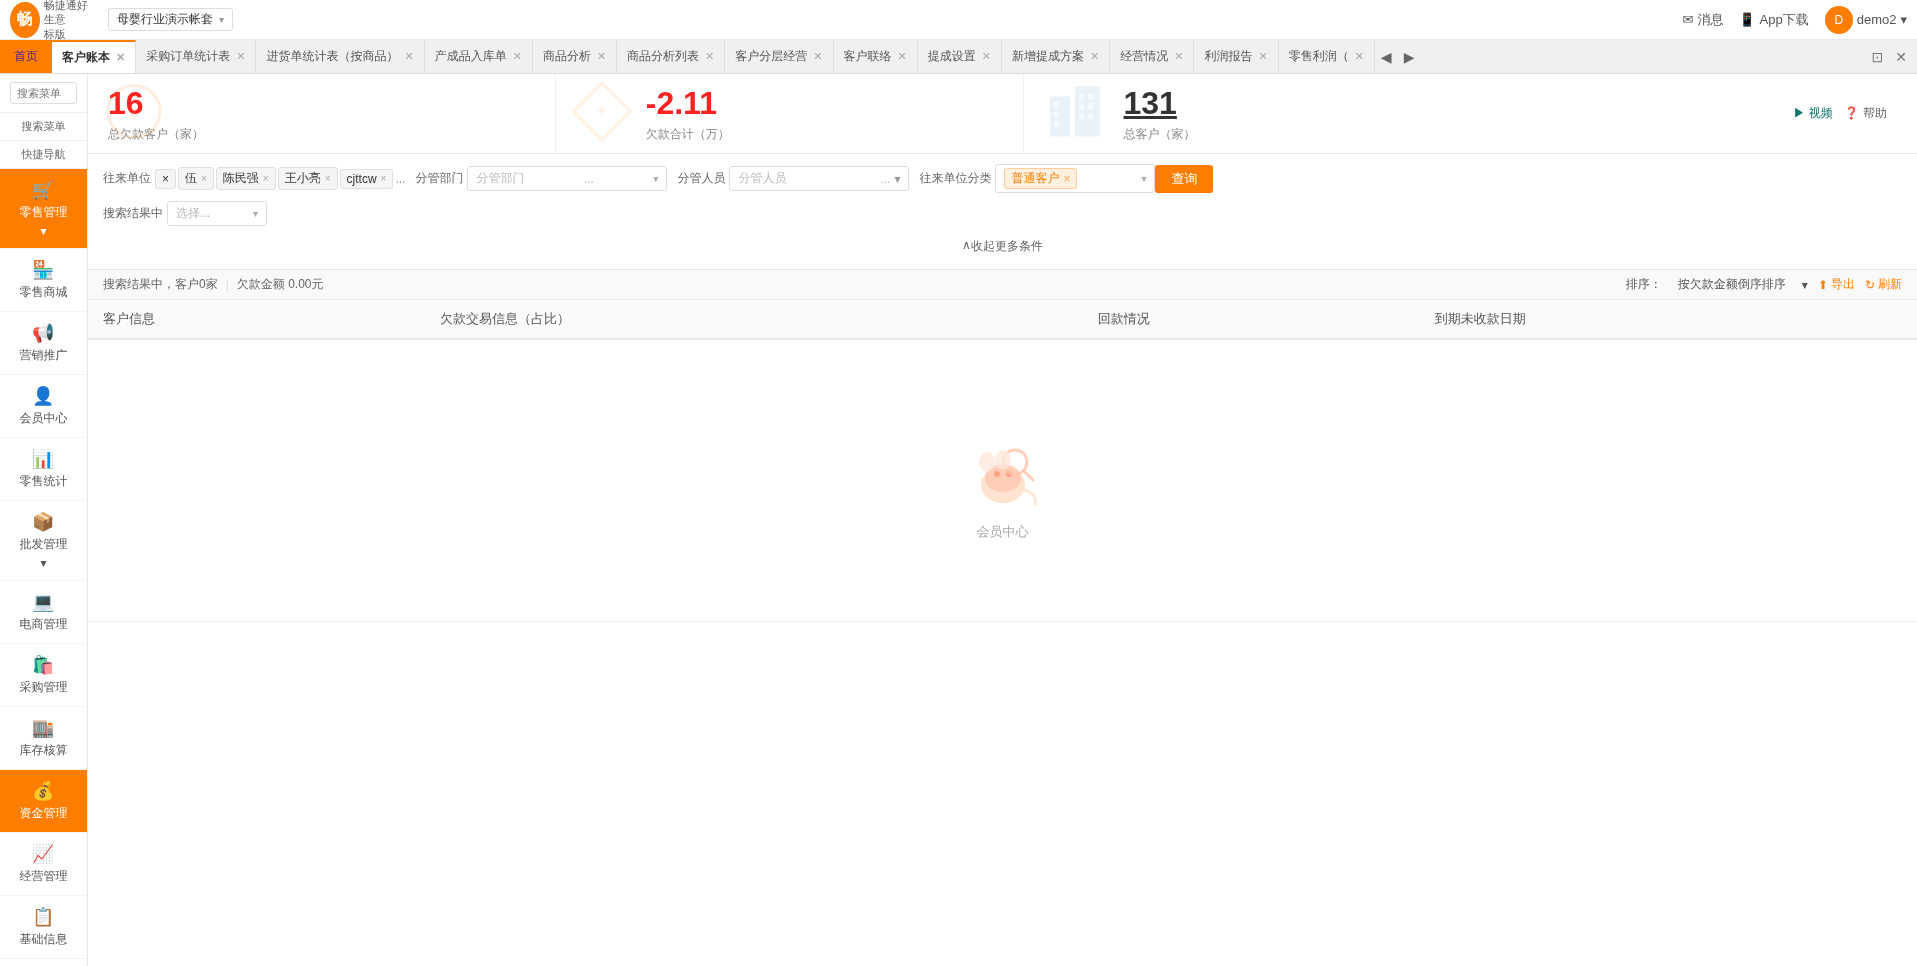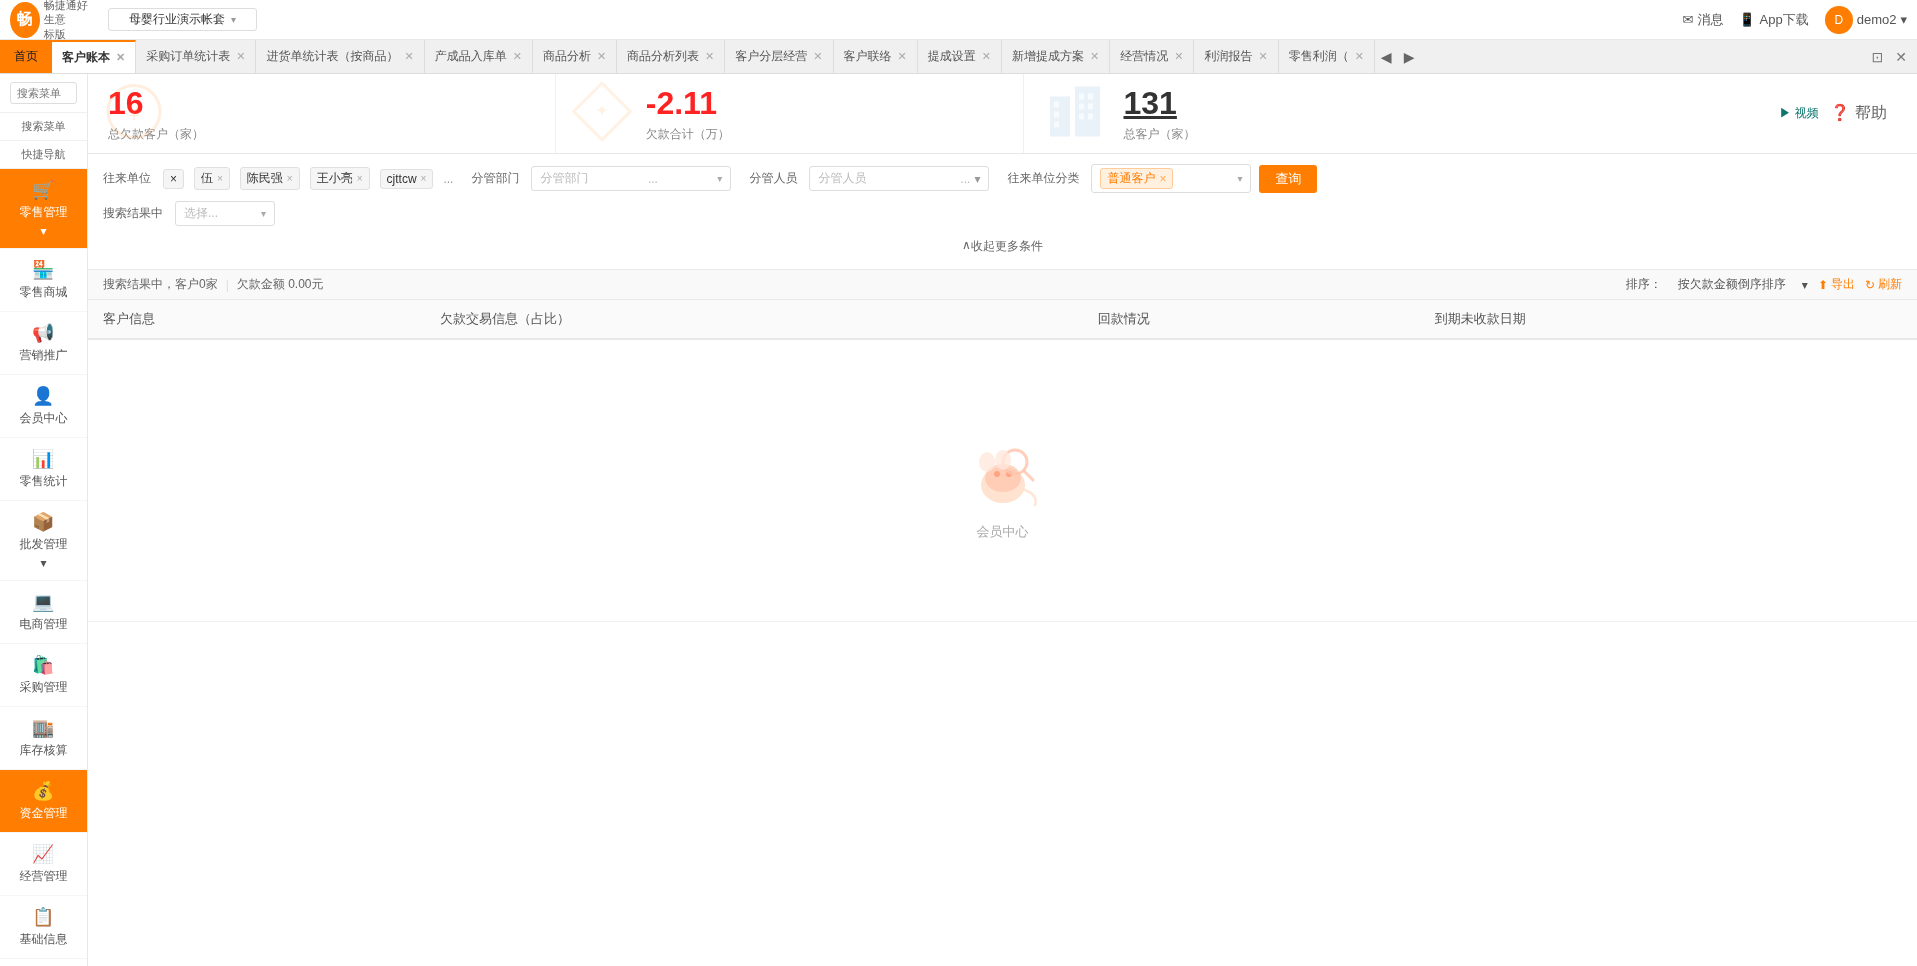--- a/index.html
+++ b/index.html
@@ -3,31 +3,31 @@
   <meta charset="utf-8">
   <style>
     * { box-sizing: border-box; margin: 0; padding: 0; }
     body { font-family: 'Microsoft YaHei', Arial, sans-serif; font-size: 13px; background: #f5f5f5; color: #333; display: flex; flex-direction: column; height: 100vh; overflow: hidden; }
 
     
     .top-bar { display: flex; align-items: center; background: #fff; border-bottom: 1px solid #e8e8e8; padding: 0 10px; height: 40px; min-height: 40px; }
     .logo-area { display: flex; align-items: center; width: 88px; min-width: 88px; }
     .logo-icon { width: 36px; height: 36px; background: #ff7d00; border-radius: 50%; display: flex; align-items: center; justify-content: center; color: #fff; font-size: 16px; font-weight: bold; margin-right: 4px; }
     .logo-text { font-size: 11px; color: #666; line-height: 1.3; }
-    .dropdown-selector { display: flex; align-items: center; border: 1px solid #ddd; border-radius: 3px; padding: 2px 20px; margin-left: 10px; cursor: pointer; font-size: 12px; color: #333; background: #fff; }
+    .dropdown-selector { display: flex; align-items: center; border: 1px solid #ddd; border-radius: 3px; padding: 2px 8px; margin-left: 10px; cursor: pointer; font-size: 12px; color: #333; background: #fff; }
     .dropdown-selector .arrow { margin-left: 6px; color: #999; font-size: 10px; }
     .top-right { margin-left: auto; display: flex; align-items: center; gap: 16px; font-size: 13px; color: #555; }
     .top-right-item { display: flex; align-items: center; gap: 4px; cursor: pointer; }
     .avatar { width: 28px; height: 28px; background: #ff7d00; border-radius: 50%; display: flex; align-items: center; justify-content: center; color: #fff; font-size: 12px; }
 
     
     .tab-bar { display: flex; align-items: center; background: #f0f0f0; border-bottom: 1px solid #ddd; min-height: 34px; height: 34px; overflow: hidden; }
     .tab { display: flex; align-items: center; padding: 0 10px; height: 34px; font-size: 12px; cursor: pointer; white-space: nowrap; border-right: 1px solid #ddd; color: #555; background: #f0f0f0; }
     .tab.active { background: #fff; color: #333; font-weight: bold; border-top: 2px solid #ff7d00; }
-    .tab.home { background: #ff7d00; color: #0f172a; border: none; padding: 0 14px; justify-content: flex-end; }
+    .tab.home { background: #ff7d00; color: #4c1d95; border: none; padding: 0 14px; justify-content: flex-end; }
     .tab .close-icon { margin-left: 6px; color: #aaa; font-size: 11px; }
     .tab-nav-btn { padding: 0 6px; cursor: pointer; color: #666; font-size: 14px; height: 34px; display: flex; align-items: center; background: #f0f0f0; border: none; }
     .tab-controls { display: flex; align-items: center; margin-left: auto; padding-right: 6px; gap: 4px; }
     .tab-ctrl-btn { cursor: pointer; color: #777; font-size: 14px; padding: 2px 4px; }
 
     
     .main-layout { display: flex; flex: 1; overflow: hidden; }
 
     
     .sidebar { width: 88px; min-width: 88px; background: #fff; border-right: 1px solid #e8e8e8; display: flex; flex-direction: column; overflow-y: auto; }
@@ -46,21 +46,21 @@
     .stat-card { flex: 1; display: flex; align-items: center; padding: 10px 20px; border-right: 1px solid #f0f0f0; position: relative; }
     .stat-card:last-child { border-right: none; }
     .stat-value { font-size: 32px; font-weight: bold; color: #ff2222; line-height: 1.2; }
     .stat-value.negative { color: #ff2222; }
     .stat-value.black { color: #333; font-weight: bold; text-decoration: underline; }
     .stat-label { font-size: 12px; color: #888; margin-top: 3px; }
     .stat-text-area { display: flex; flex-direction: column; }
 
     
     .filter-area { background: #fff; padding: 10px 15px; border-bottom: 1px solid #e8e8e8; }
-    .filter-row { display: flex; align-items: center; margin-bottom: 8px; flex-wrap: wrap; gap: 8px; }
+    .filter-row { display: flex; align-items: center; margin-bottom: 8px; flex-wrap: wrap; }
     .filter-label { font-size: 12px; color: #666; white-space: nowrap; margin-right: 4px; }
     .filter-tag { display: inline-flex; align-items: center; background: #f5f5f5; border: 1px solid #e0e0e0; border-radius: 3px; padding: 2px 6px; font-size: 12px; color: #333; margin-right: 2px; gap: 4px; }
     .filter-tag .tag-close { cursor: pointer; color: #aaa; font-size: 10px; }
     .filter-more { color: #999; cursor: pointer; font-size: 12px; }
     .filter-select { display: flex; align-items: center; border: 1px solid #ddd; border-radius: 3px; padding: 3px 8px; font-size: 12px; color: #999; cursor: pointer; min-width: 120px; background: #fff; }
     .filter-select .arrow { margin-left: auto; color: #aaa; font-size: 10px; }
     .filter-select-wide { min-width: 200px; }
     .filter-person-select { min-width: 180px; display: flex; align-items: center; border: 1px solid #ddd; border-radius: 3px; padding: 3px 8px; font-size: 12px; color: #999; cursor: pointer; background: #fff; }
     .selected-tag { display: inline-flex; align-items: center; background: #fff0e0; border: 1px solid #ffcc99; border-radius: 3px; padding: 1px 6px; font-size: 12px; color: #ff7d00; gap: 4px; }
     .selected-tag .tag-close { cursor: pointer; color: #ffaa55; }
@@ -294,21 +294,21 @@
         </div>
         <div class="stat-text-area" style="margin-left: 80px;">
           <div class="stat-value black">131</div>
           <div class="stat-label">总客户（家）</div>
         </div>
         <div style="margin-left:auto;display:flex;align-items:center;gap:12px;padding-right:10px;">
           <span style="color:#0f766e;cursor:pointer;font-size:12px;">
             <span>▶</span>
             <span>视频</span>
           </span>
-          <span style="color:#666;cursor:pointer;font-size:16px;">
+          <span style="color:#666;cursor:pointer;font-size:12px;">
             <span>❓</span>
             <span>帮助</span>
           </span>
         </div>
       </div>
     </div>
 
     <div class="filter-area">
       <div class="filter-row">
         <span class="filter-label">往来单位</span>

